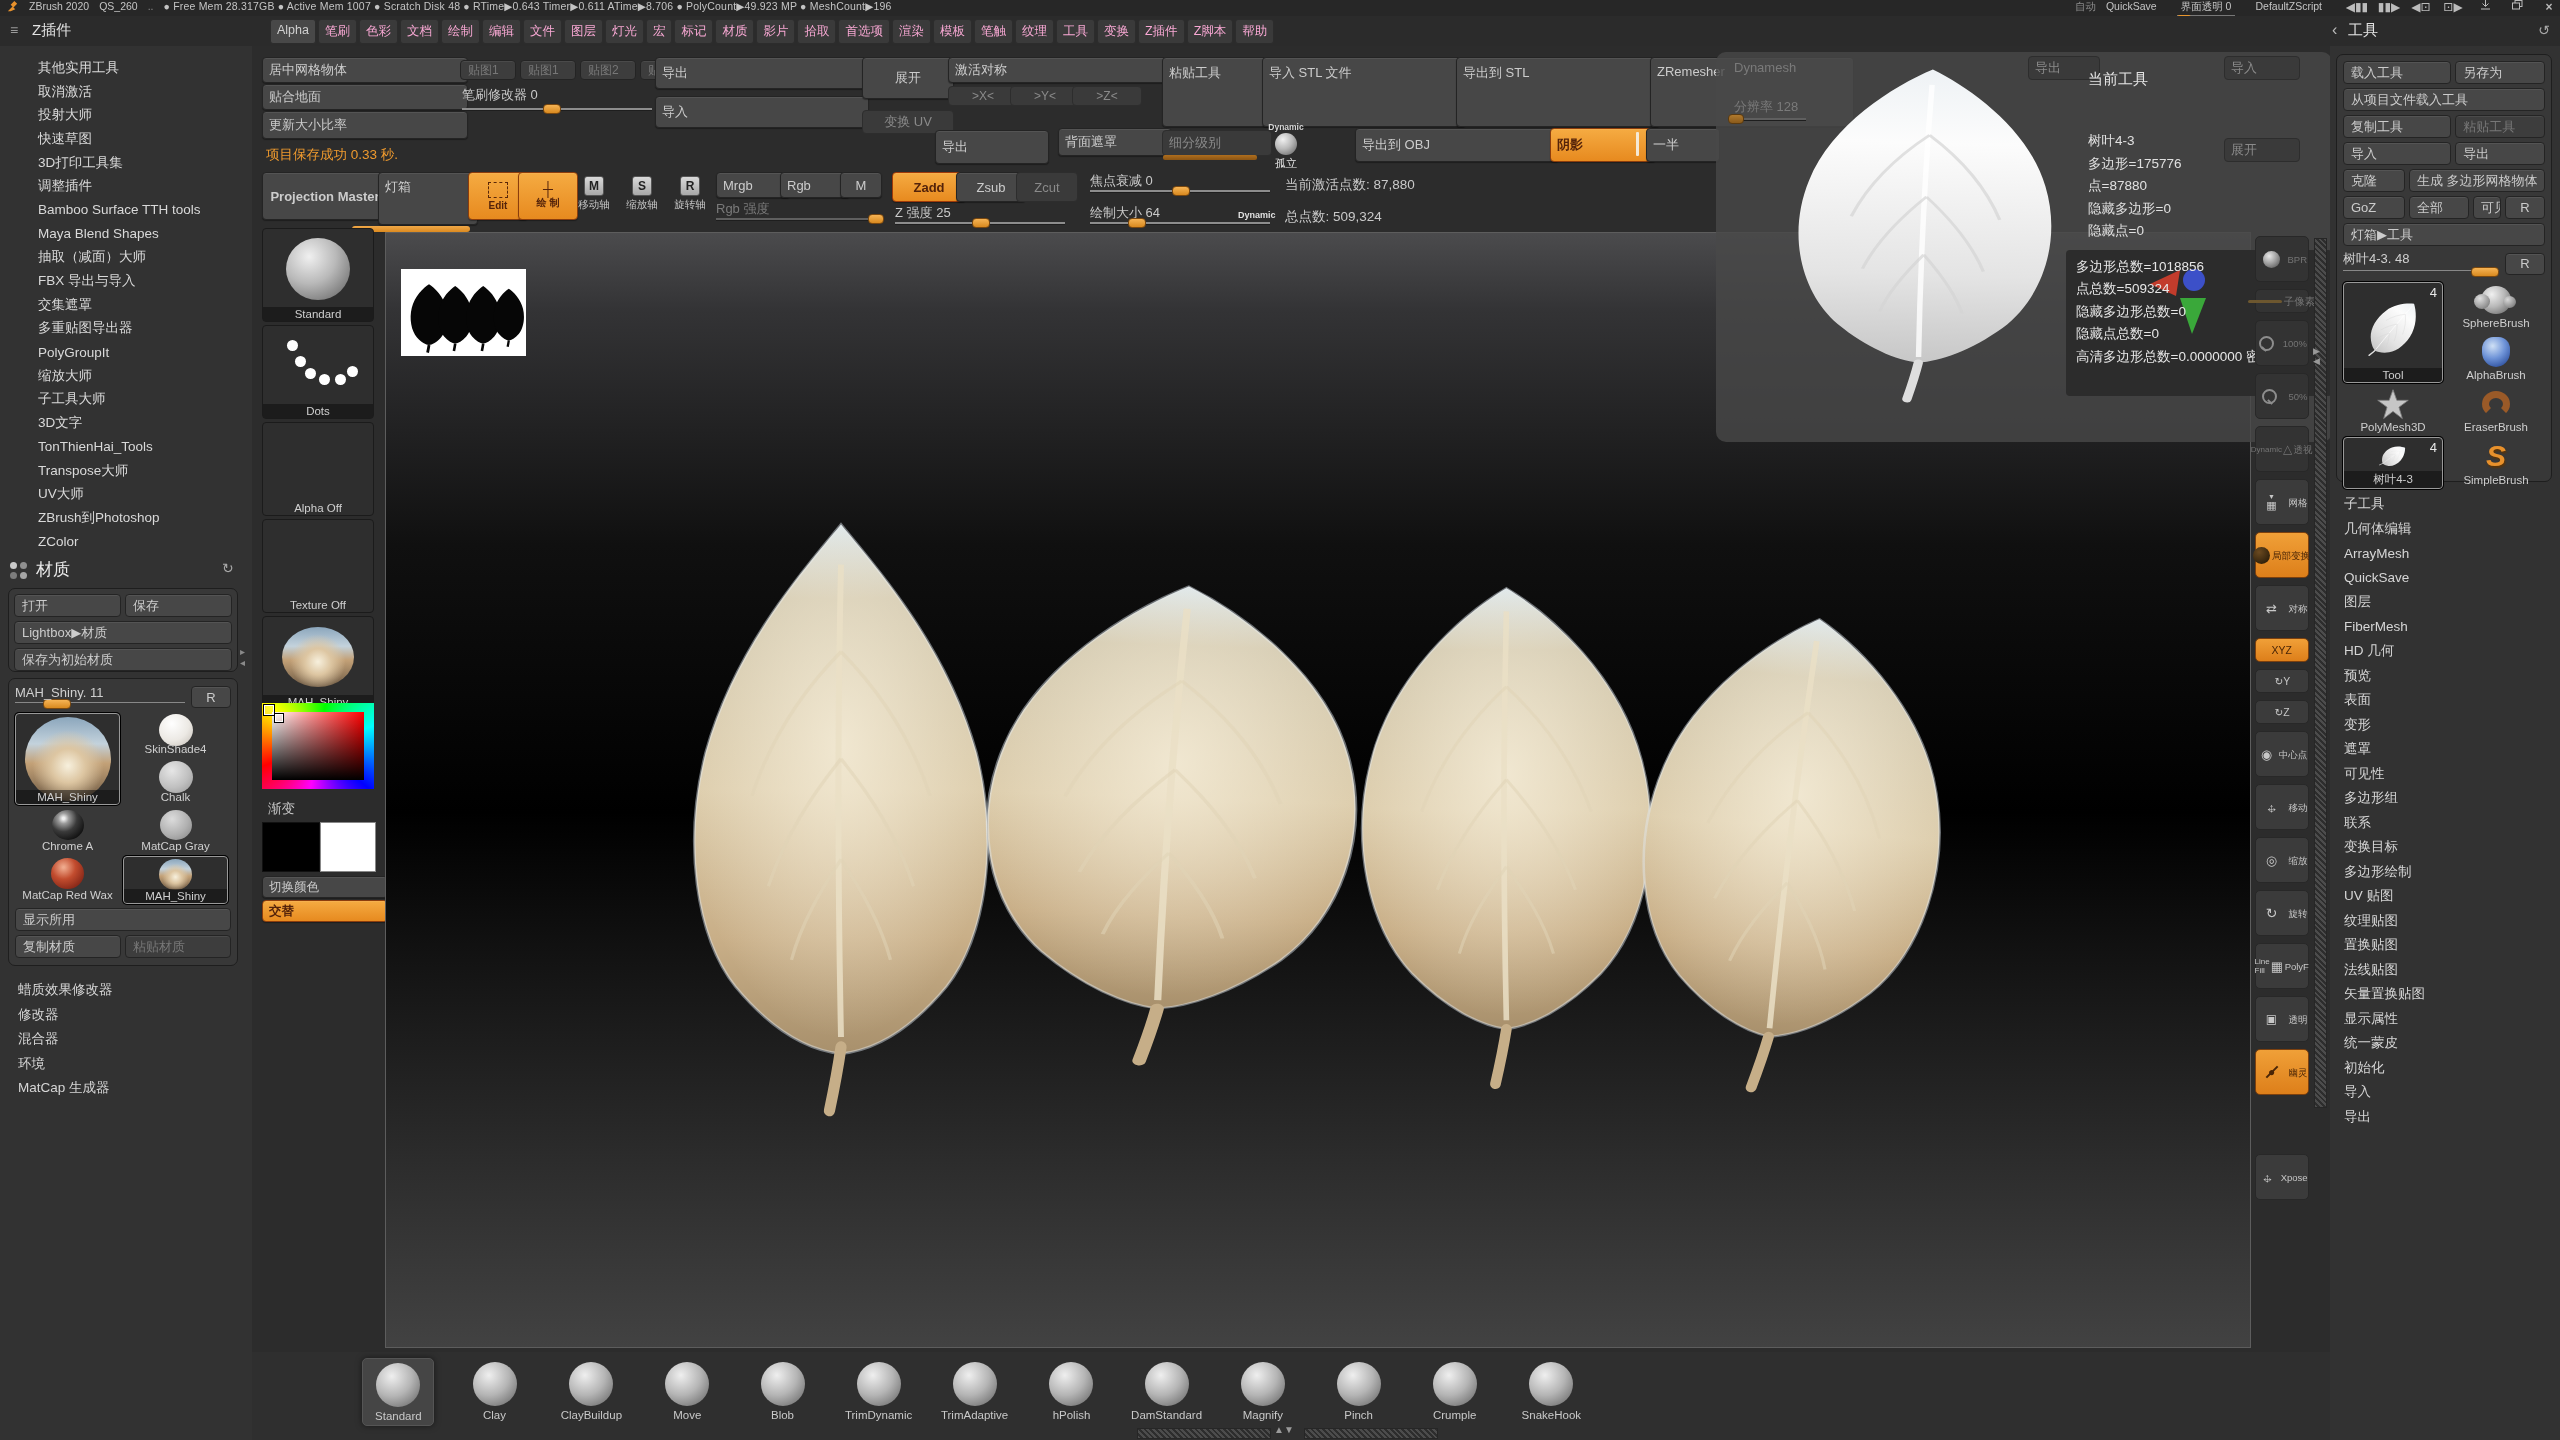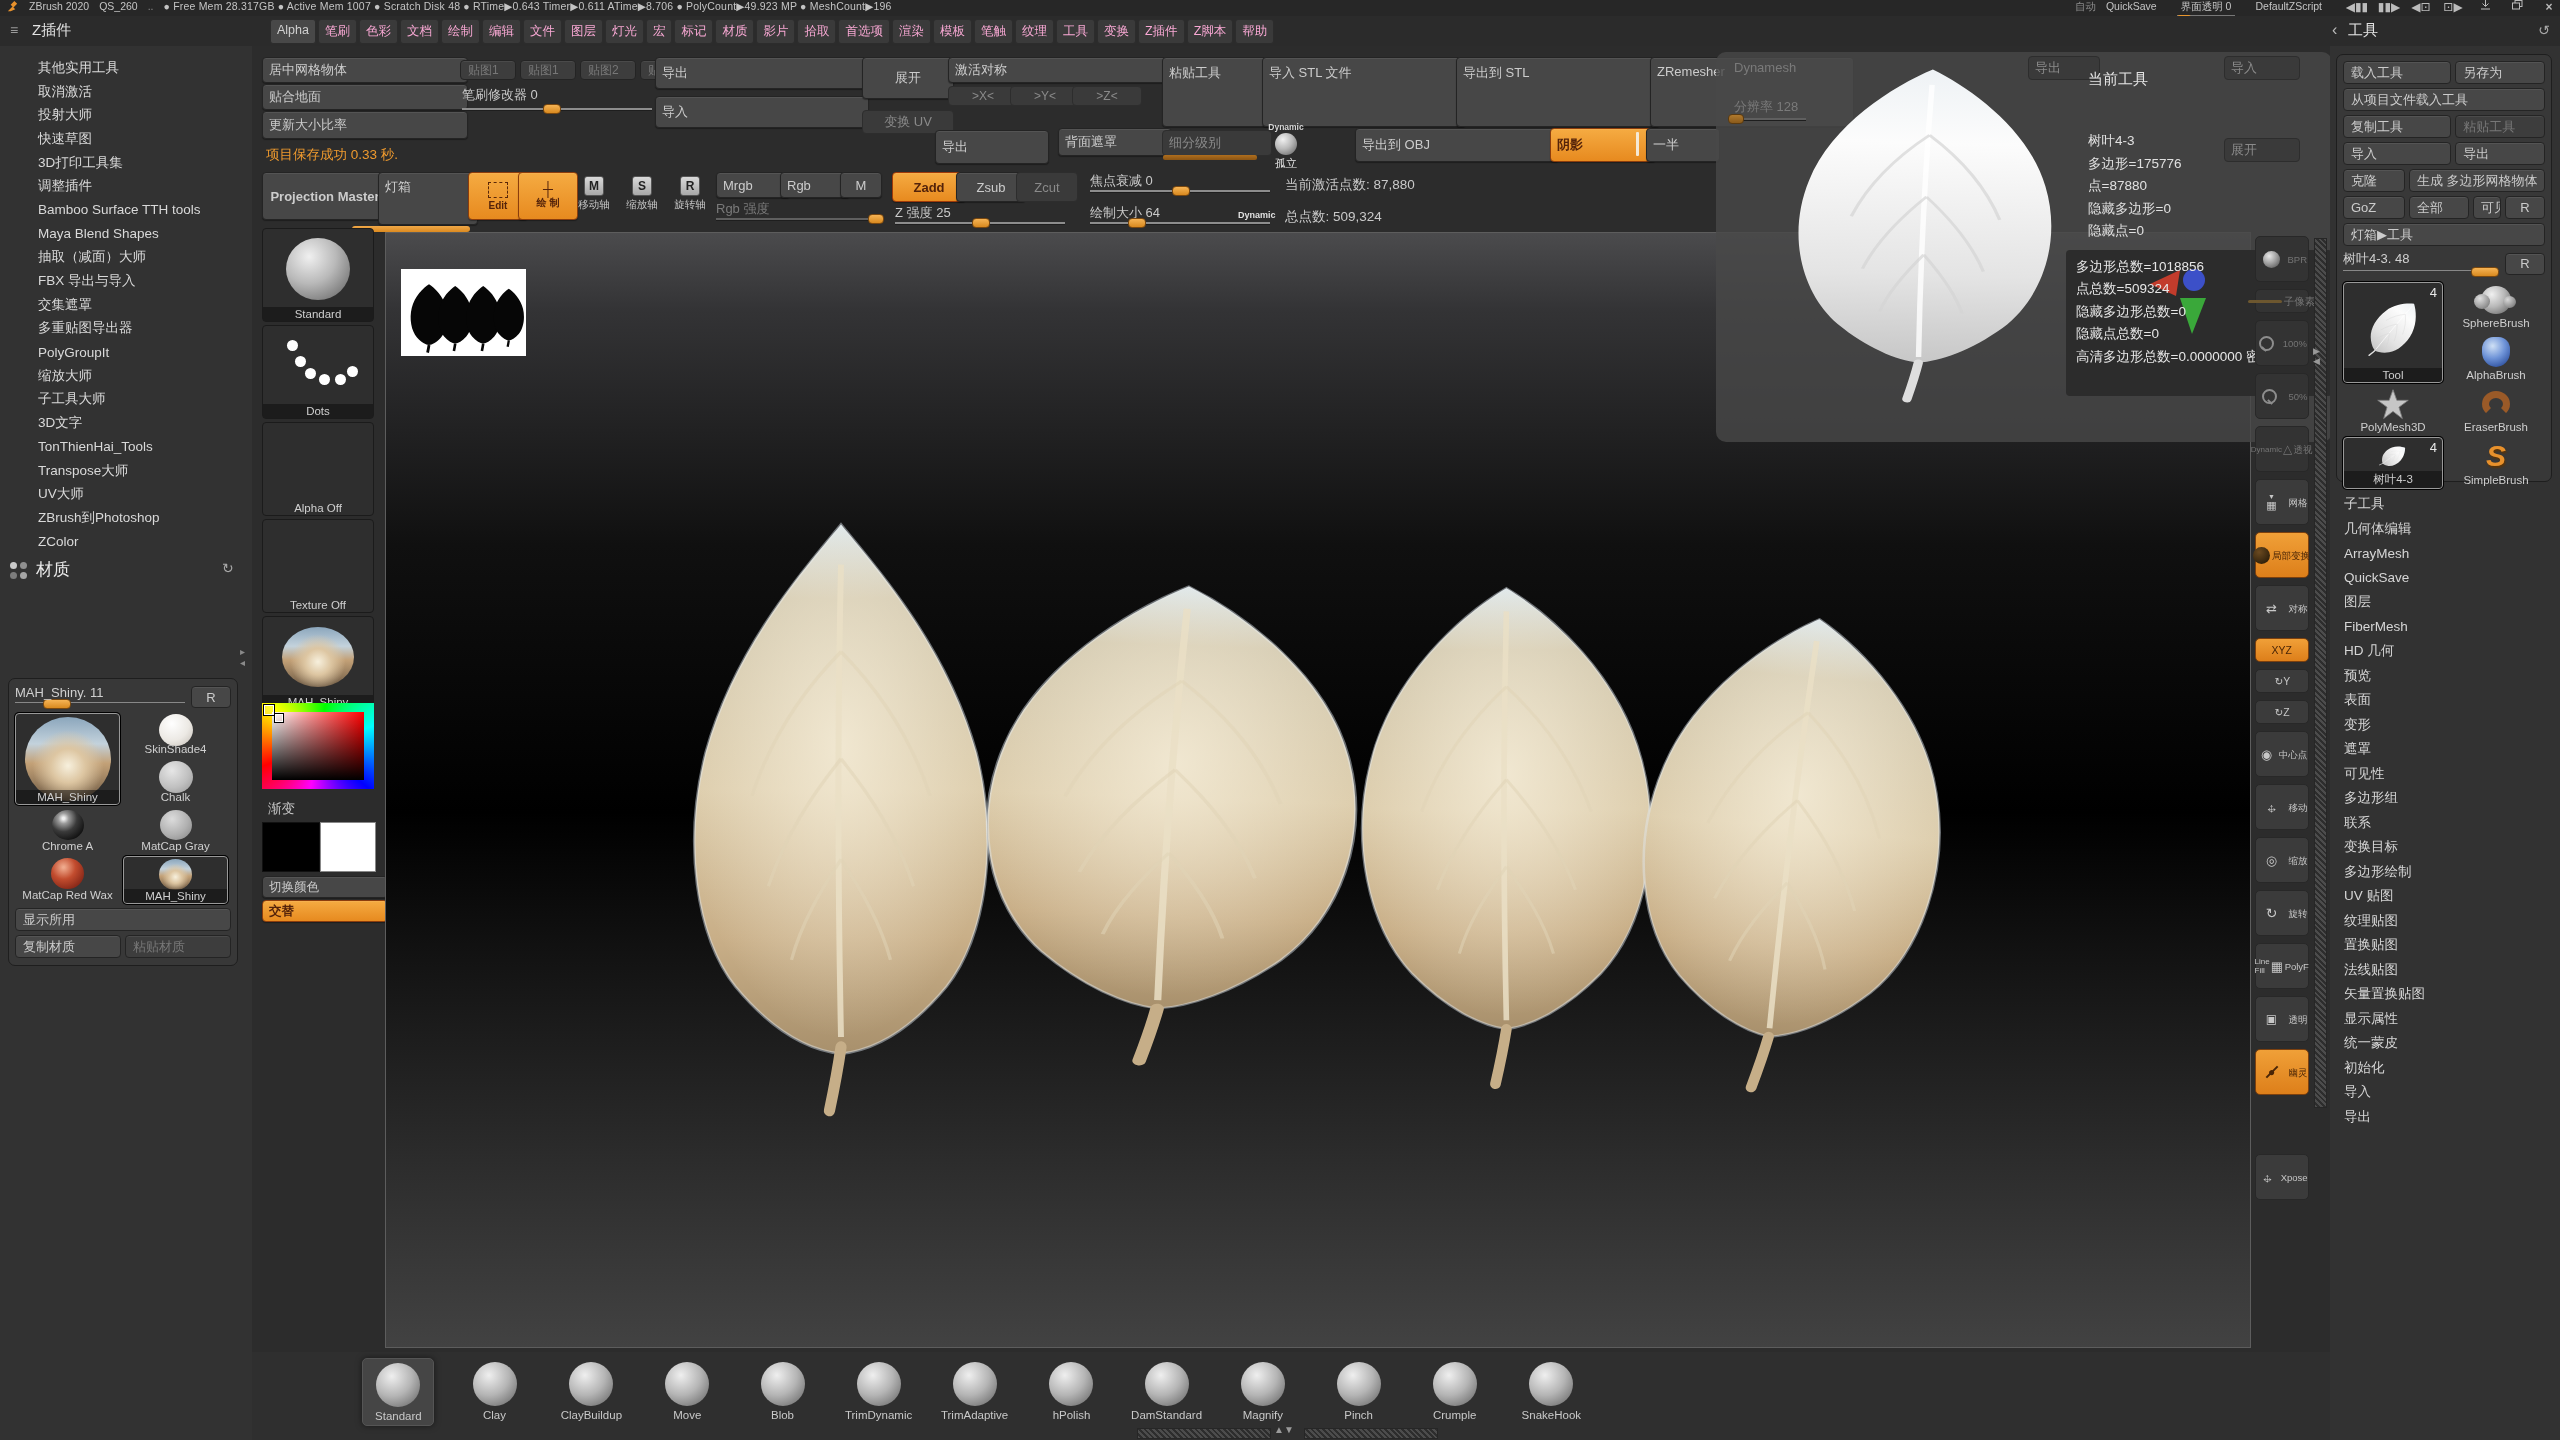--- a/index.html
+++ b/index.html
@@ -271,20 +271,32 @@
       <div>ZBrush到Photoshop</div>
       <div>ZColor</div>
     </div>
 
   <div class="abs" style="left:10px;top:516px;width:20px;height:20px">
     <span style="position:absolute;width:7px;height:7px;border-radius:50%;background:#c9c9c9;box-shadow:10px 0 0 #8f8f8f,0 10px 0 #7c7c7c,10px 10px 0 #a5a5a5"></span>
   </div>
   <span class="abs" style="left:36px;top:512px;font-size:17px;color:#eaeaea">材质</span>
   <span class="abs refresh" style="left:222px;top:514px">↻</span>
 
+  <div class="gbox" style="left:8px;top:542px;width:230px;height:84px;padding:5px;box-sizing:border-box">
+    <div class="rowflex">
+      <div class="rbtn">打开</div>
+      <div class="rbtn">保存</div>
+    </div>
+    <div class="rowflex">
+        <div class="rbtn">Lightbox▶材质</div>
+      </div>
+    <div class="rowflex">
+        <div class="rbtn">保存为初始材质</div>
+      </div>
+  </div>
 
   <div class="gbox" style="left:8px;top:632px;width:230px;height:288px;padding:6px;box-sizing:border-box">
     <div style="display:flex;align-items:center;gap:6px;margin-bottom:4px">
       <div style="flex:1">
         <div style="font-size:13px;color:#d0d0d0;border-bottom:1px solid #888;padding-bottom:2px">MAH_Shiny. 11</div>
         <div style="width:26px;height:8px;border-radius:4px;background:linear-gradient(#f6b455,#d8891f);border:1px solid #7a480f;margin-top:-4px;margin-left:28px"></div>
       </div>
       <div class="rbtn fix" style="width:24px;height:20px;justify-content:center">R</div>
     </div>
     <div style="display:grid;grid-template-columns:105px 105px;grid-auto-rows:auto;gap:3px">
@@ -319,20 +331,28 @@
     </div>
     <div class="rowflex" style="margin-top:4px">
         <div class="rbtn">显示所用</div>
       </div>
     <div class="rowflex">
       <div class="rbtn">复制材质</div>
       <div class="rbtn dis">粘贴材质</div>
     </div>
   </div>
 
+  <div class="slist" style="position:absolute;left:0;top:932px;width:252px">
+
+  <div>蜡质效果修改器</div>
+      <div>修改器</div>
+      <div>混合器</div>
+      <div>环境</div>
+      <div>MatCap 生成器</div>
+    </div>
 
   <span class="abs" style="left:240px;top:600px;color:#8a8a8a;font-size:10px">▸<br>◂</span>
 </div>
 
 <div class="btn left" style="left:262px;top:57px;width:192px;height:24px">居中网格物体</div>
 <div class="btn left" style="left:262px;top:84px;width:192px;height:24px">贴合地面</div>
 <div class="btn left" style="left:262px;top:111px;width:192px;height:26px">更新大小比率</div>
 <span class="lbl" style="left:266px;top:146px;color:#ef9a2e;font-size:13.5px">项目保存成功 0.33 秒.</span>
 
 <div class="abs" style="left:460px;top:60px;display:flex;gap:4px">

